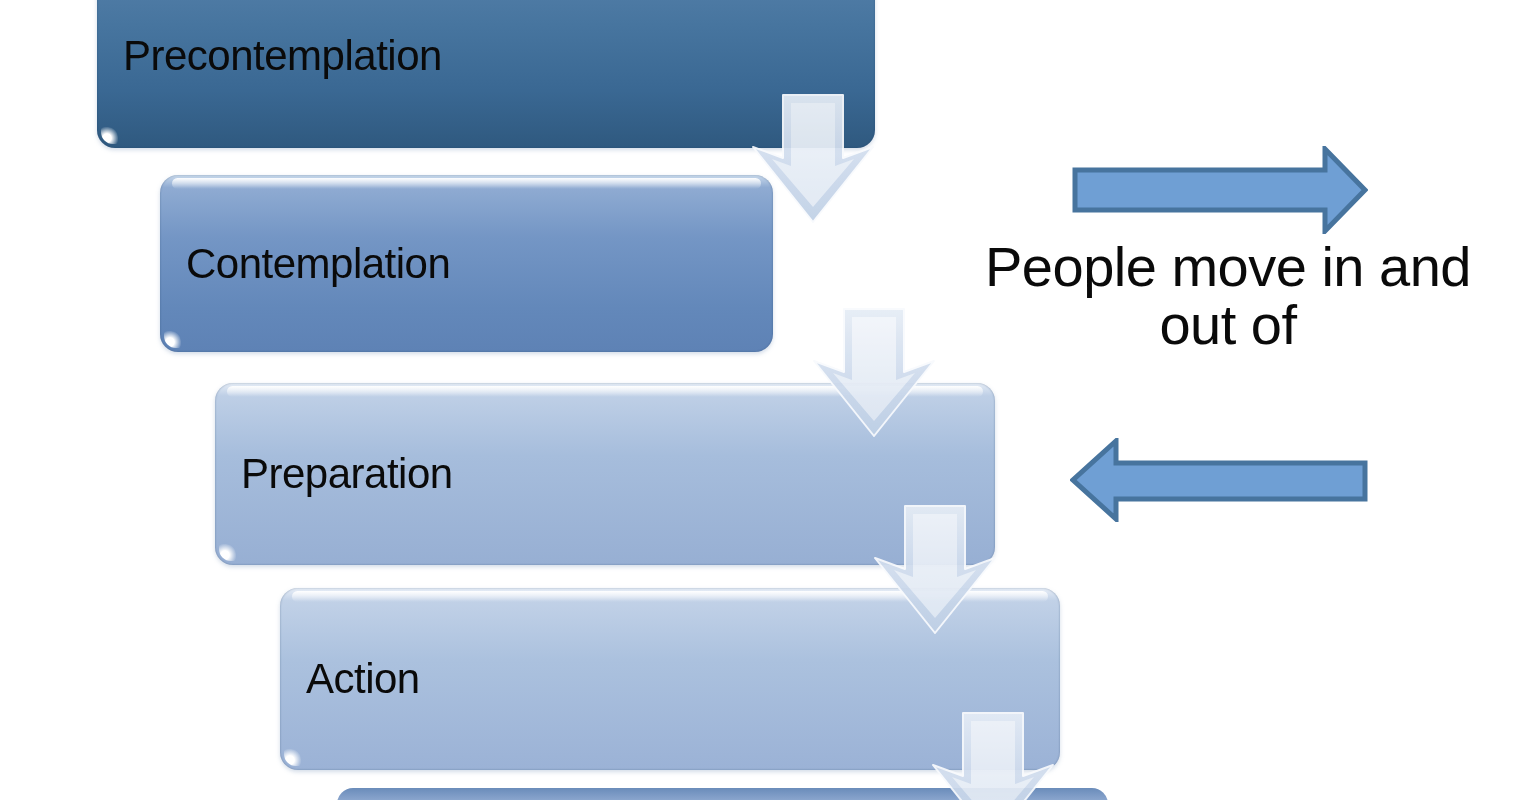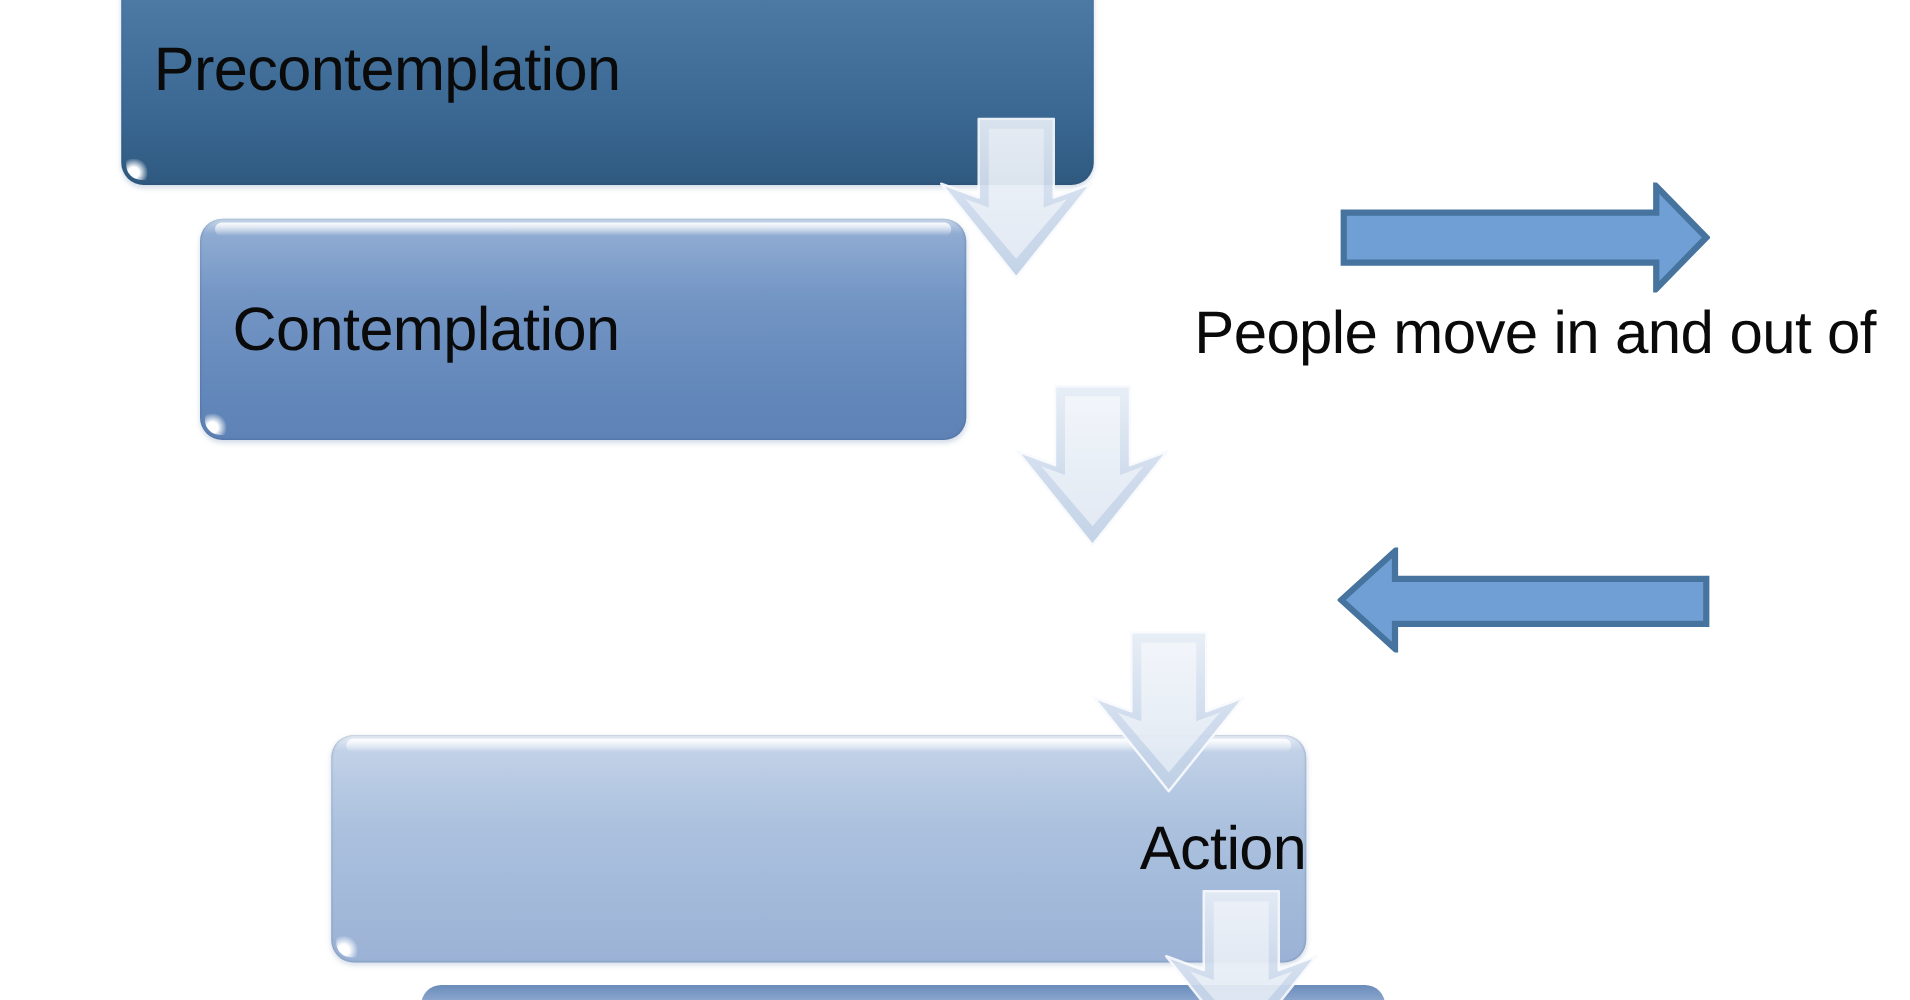--- a/index.html
+++ b/index.html
@@ -8,30 +8,30 @@
     background:#ffffff; font-family:"Liberation Sans", sans-serif;
   }
 
   
   .stage {
     position:absolute; border-radius:18px; display:flex; align-items:center;
     box-sizing:border-box; padding-left:26px;
     box-shadow: inset 0 0 2px rgba(30,60,100,.45), 0 2px 4px rgba(130,155,190,.35);
   }
   .stage .stage-label {
-    font-size:49px; color:#0a0a0a; letter-spacing:-0.5px; white-space:nowrap;
+    font-size:42px; color:#0a0a0a; letter-spacing:-0.5px; white-space:nowrap;
   }
   .box1 { left:97px;  top:-58px; width:778px; height:206px; padding-top:22px;
     background:linear-gradient(180deg,#5A84AE 0%,#47759F 40%,#3A6893 72%,#2F597F 100%); }
   .box2 { left:160px; top:175px; width:613px; height:177px;
     background:linear-gradient(180deg,#CADAEC 0%,#8FABD2 7%,#7496C5 35%,#6388BA 75%,#5E82B5 100%); }
   .box3 { left:215px; top:383px; width:780px; height:182px;
     background:linear-gradient(180deg,#E6EDF6 0%,#BECFE6 7%,#A6BDDC 40%,#97AFD3 100%); }
-  .box4 { left:265px; top:588px; width:780px; height:182px;
-    background:linear-gradient(180deg,#E8EEF7 0%,#C1D1E7 7%,#ABC1DE 40%,#9BB2D6 100%);justify-content:flex-end; }
+  .box4 { left:280px; top:588px; width:780px; height:182px;
+    background:linear-gradient(180deg,#E8EEF7 0%,#C1D1E7 7%,#ABC1DE 40%,#9BB2D6 100%); }
   .box5 { left:337px; top:788px; width:771px; height:42px; border-radius:16px 16px 0 0;
     background:linear-gradient(180deg,#6A8CBA 0%,#8BA6CE 30%,#A9BFDD 100%);
     box-shadow:none; }
 
   
   .box2::before, .box3::before, .box4::before {
     content:""; position:absolute; top:3px; left:12px; right:12px; height:11px;
     border-radius:9px;
     background:linear-gradient(180deg, rgba(255,255,255,.95), rgba(255,255,255,0));
   }
@@ -50,37 +50,40 @@
   .a4 { left:930px; top:712px; }
 
   
   .h-arrow { position:absolute; z-index:4; }
   .right-arrow { left:1072px; top:146px; width:296px; height:88px; }
   .left-arrow  { left:1070px; top:438px; width:298px; height:84px; }
 
   
   .annotation {
     position:absolute; left:940px; top:238px; width:576px; z-index:4;
-    text-align:center; font-size:48px; line-height:58px; color:#0a0a0a;
+    text-align:center; font-size:56px; line-height:58px; color:#0a0a0a;
     letter-spacing:-0.5px;
   }
 </style>
 </head>
 <body>
 
 <div class="canvas">
 
   <div class="stage box1">
     <span class="stage-label">Precontemplation</span>
   </div>
 
   <div class="stage box2">
     <span class="stage-label">Contemplation</span>
   </div>
 
+  <div class="stage box3">
+    <span class="stage-label">Preparation</span>
+  </div>
 
   <div class="stage box4">
     <span class="stage-label">Action</span>
   </div>
 
   <div class="stage box5">
     <span class="stage-label"></span>
   </div>
 
   <svg class="down-arrow a1" viewBox="0 0 126 130">

